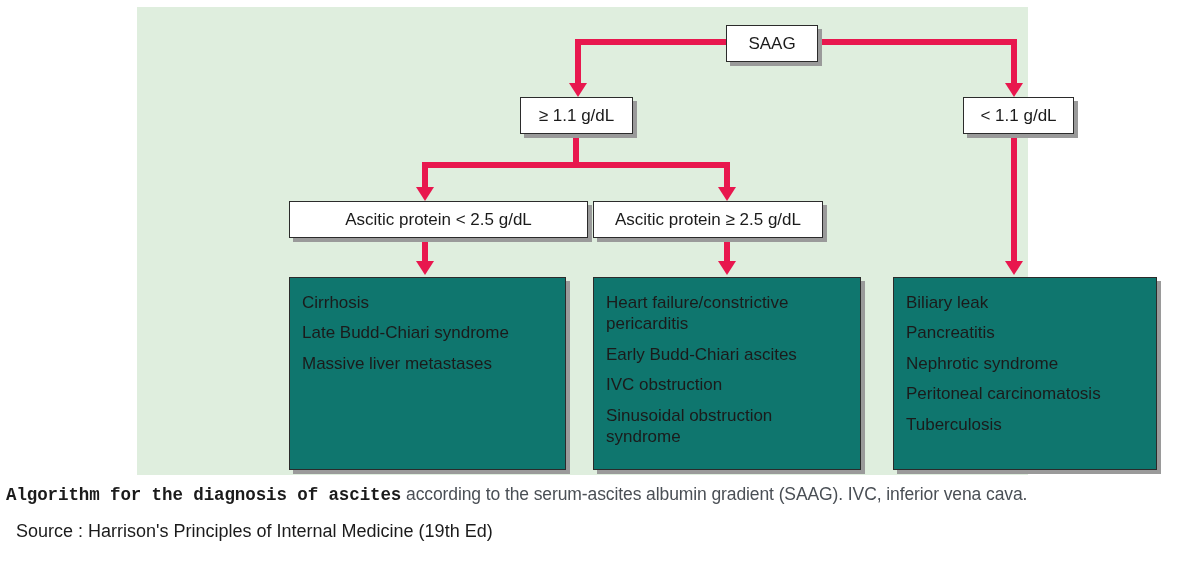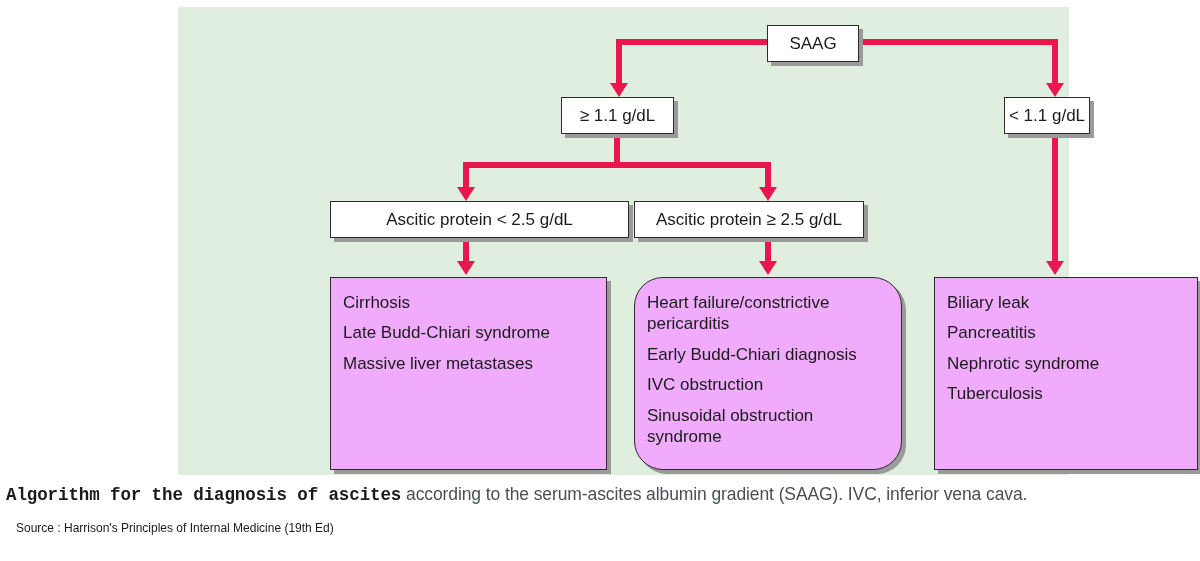--- a/index.html
+++ b/index.html
@@ -16,21 +16,20 @@
   }
 
   
   #figure-panel {
     position: absolute;
     left: 137px;
     top: 7px;
     width: 891px;
     height: 468px;
     background: #dfeede;
-    margin-left: 41px;
   }
 
   
   .fc-box {
     position: absolute;
     background: #ffffff;
     border: 1.5px solid #2b2b2b;
     box-shadow: 4px 4px 0 0 #9a9a9a;
     box-sizing: border-box;
     z-index: 4;
@@ -43,36 +42,36 @@
   .fc-label {
     font-size: 17px;
     color: #1b1b1b;
     white-space: nowrap;
     line-height: 1;
   }
 
   
   #node-saag      { left: 589px; top: 18px;  width: 92px;  height: 37px; }
   #node-ge11      { left: 383px; top: 90px;  width: 113px; height: 37px; }
-  #node-lt11      { left: 826px; top: 90px;  width: 86px; height: 37px; }
+  #node-lt11      { left: 826px; top: 90px;  width: 111px; height: 37px; }
   #node-ap-lt25   { left: 152px; top: 194px; width: 299px; height: 37px; }
   #node-ap-ge25   { left: 456px; top: 194px; width: 230px; height: 37px; }
 
   
   .outcome-box {
     position: absolute;
-    background: #f0abfc;
+    background: #0f766e;
     border: 1.5px solid #2b2b2b;
     box-shadow: 4px 4px 0 0 #9a9a9a;
     box-sizing: border-box;
     padding: 14px 12px 26px 12px;
     z-index: 4;
   }
   #box-outcome-1 { left: 152px; top: 270px; width: 277px; height: 193px; }
-  #box-outcome-2 { left: 456px; top: 270px; width: 268px; height: 193px; border-radius: 29px; }
+  #box-outcome-2 { left: 456px; top: 270px; width: 268px; height: 193px; }
   #box-outcome-3 { left: 756px; top: 270px; width: 264px; height: 193px; }
 
   .outcome-list {
     list-style: none;
     margin: 0;
     padding: 0;
   }
   .outcome-list li {
     font-size: 17px;
     color: #1b1b1b;
@@ -135,21 +134,21 @@
   }
   #caption .caption-bold {
     font-weight: bold;
     color: #1b1b1b;
     font-family: Liberation Mono, monospace;
   }
   #source-line {
     position: absolute;
     left: 16px;
     top: 521px;
-    font-size: 12px;
+    font-size: 18px;
     color: #1b1b1b;
     line-height: 1.2;
   }
 </style>
 </head>
 <body>
 
 <div id="figure-panel" style="background: rgb(223, 238, 222);">
 
   <div class="conn" id="c-saag-left-h" style="background: rgb(232, 23, 78);"></div>
@@ -200,31 +199,32 @@
     <ul class="outcome-list">
       <li>Cirrhosis</li>
       <li>Late Budd-Chiari syndrome</li>
       <li>Massive liver metastases</li>
     </ul>
   </div>
 
   <div class="outcome-box" id="box-outcome-2">
     <ul class="outcome-list">
       <li>Heart failure/constrictive pericarditis</li>
-      <li>Early Budd-Chiari diagnosis</li>
+      <li>Early Budd-Chiari ascites</li>
       <li>IVC obstruction</li>
       <li>Sinusoidal obstruction syndrome</li>
     </ul>
   </div>
 
   <div class="outcome-box" id="box-outcome-3">
     <ul class="outcome-list">
       <li>Biliary leak</li>
       <li>Pancreatitis</li>
       <li>Nephrotic syndrome</li>
+      <li>Peritoneal carcinomatosis</li>
       <li>Tuberculosis</li>
     </ul>
   </div>
 
 </div>
 
 <div id="caption"><span class="caption-bold">Algorithm for the diagnosis of ascites</span><span> according to the serum-ascites albumin gradient (SAAG). IVC, inferior vena cava.</span></div>
 
 <div id="source-line">Source : Harrison's Principles of Internal Medicine (19th Ed)</div>
 

